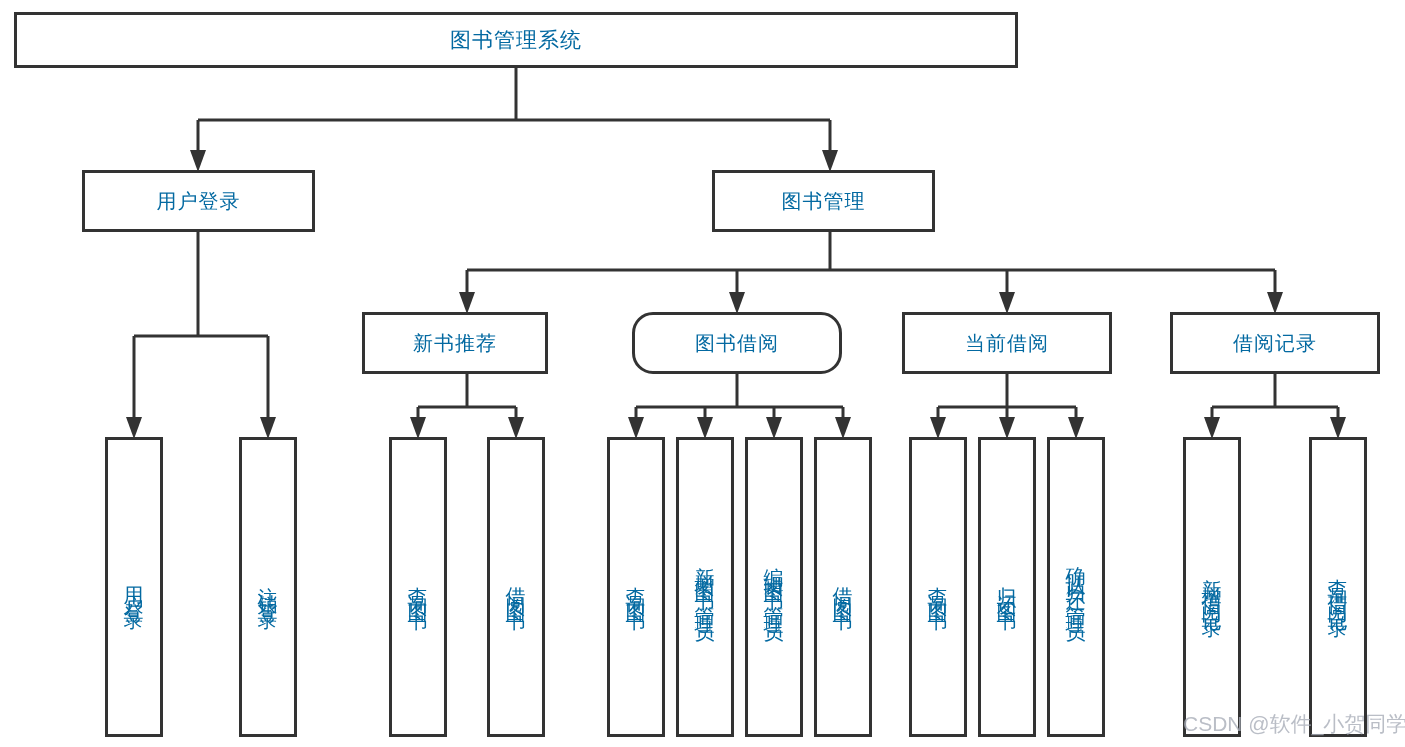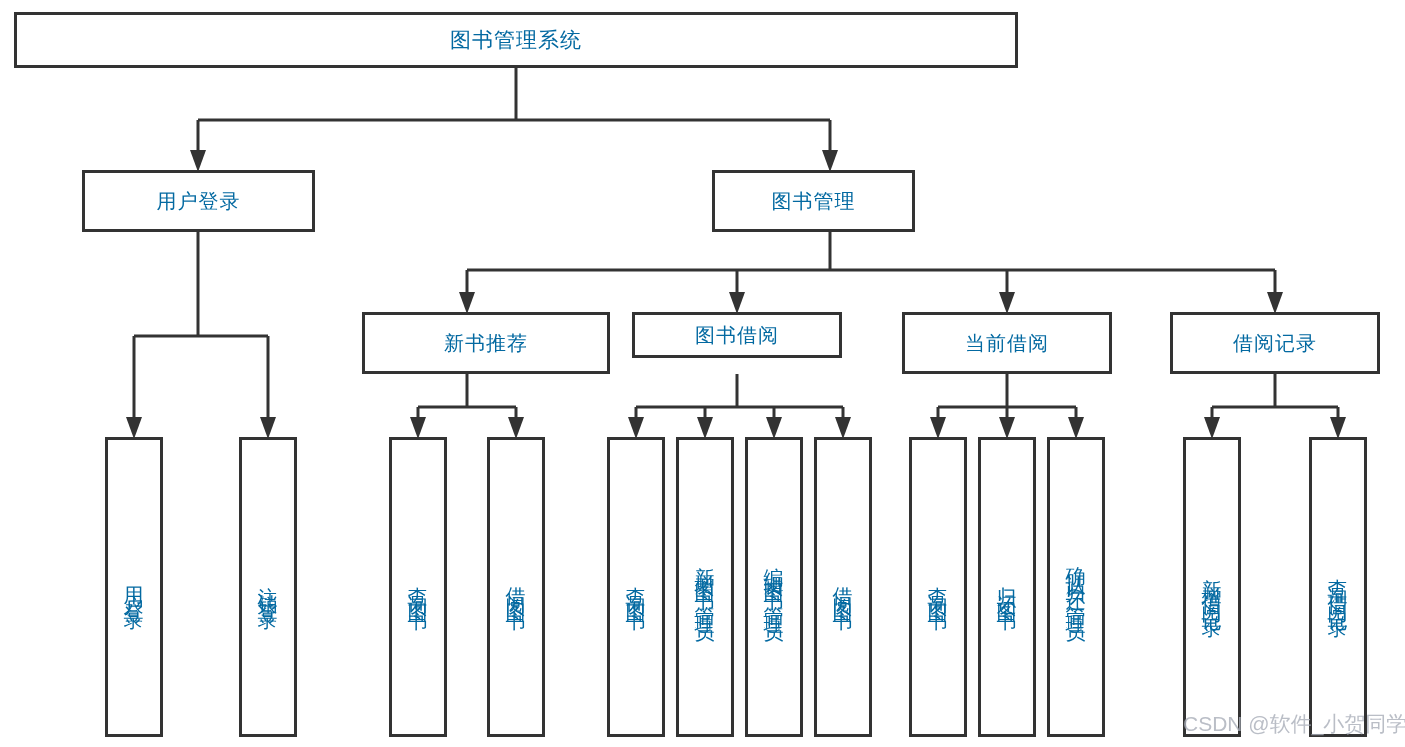--- a/index.html
+++ b/index.html
@@ -125,28 +125,28 @@
     </g>
   </svg>
 
   <div class="box" style="left:14px; top:12px; width:1004px; height:56px;">
     <span class="rootlabel">图书管理系统</span>
   </div>
 
   <div class="box" style="left:82px; top:170px; width:233px; height:62px;">
     <span class="hlabel">用户登录</span>
   </div>
-  <div class="box" style="left:712px; top:170px; width:203px; height:62px;">
+  <div class="box" style="left:712px; top:170px; width:223px; height:62px;">
     <span class="hlabel">图书管理</span>
   </div>
 
-  <div class="box" style="left:362px; top:312px; width:248px; height:62px;">
+  <div class="box" style="left:362px; top:312px; width:186px; height:62px;">
     <span class="hlabel">新书推荐</span>
   </div>
-  <div class="box" style="left:632px; top:312px; width:210px; height:46px;">
+  <div class="box" style="left:632px; top:312px; width:210px; height:62px;border-radius:21px;">
     <span class="hlabel">图书借阅</span>
   </div>
   <div class="box" style="left:902px; top:312px; width:210px; height:62px;">
     <span class="hlabel">当前借阅</span>
   </div>
   <div class="box" style="left:1170px; top:312px; width:210px; height:62px;">
     <span class="hlabel">借阅记录</span>
   </div>
 
   <div class="box" style="left:105px; top:437px; width:58px; height:300px;">

